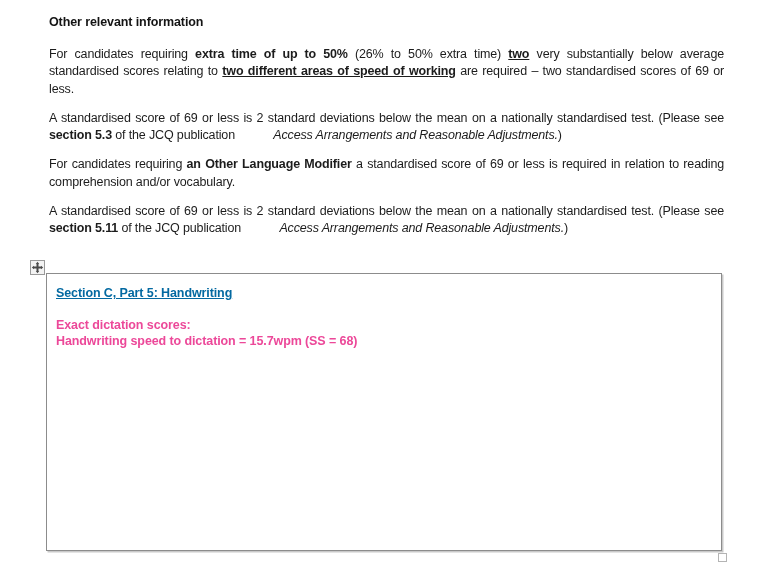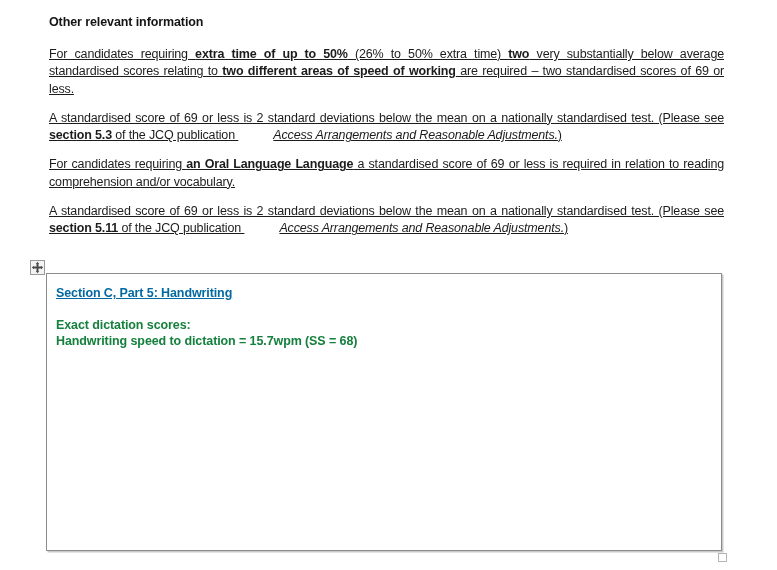--- a/index.html
+++ b/index.html
@@ -42,21 +42,20 @@
     color: #141414;
   }
 
   p.para {
     margin: 0 0 12px 0;
     font-size: 12.5px;
     line-height: 17.3px;
     text-align: justify;
     color: #1c1c1c;
     letter-spacing: -0.15px;
-    text-decoration: underline;
   }
   p.para:last-child { margin-bottom: 0; }
 
   b.bold { font-weight: bold; }
   u.bu {
     font-weight: bold;
     text-decoration: underline;
   }
   i.ital { font-style: italic; margin-left: 35px; }
 
@@ -98,21 +97,21 @@
     display: inline-block;
     color: #0369a1;
     letter-spacing: -0.1px;
   }
 
   .box-line {
     font-size: 12.5px;
     font-weight: bold;
     line-height: 16.4px;
     margin: 0;
-    color: #15803d;
+    color: #ec4899;
     letter-spacing: -0.1px;
   }
 
   .resize-handle {
     position: absolute;
     left: 718px;
     top: 549px;
     width: 9px;
     height: 9px;
     border: 1.5px solid #b4b4b4;
@@ -124,21 +123,21 @@
 <body>
 
 <div class="page">
 
   <div class="doc-body">
     <h2 class="section-heading">Other relevant information</h2>
 
     <div id="paragraph-list">
         <p class="para"><span>For candidates requiring </span><b class="bold">extra time of up to 50%</b><span> (26% to 50% extra time) </span><u class="bu">two</u><span> very substantially below average standardised scores relating to </span><u class="bu">two different areas of speed of working</u><span> are required – two standardised scores of 69 or less.</span></p>
         <p class="para"><span>A standardised score of 69 or less is 2 standard deviations below the mean on a nationally standardised test. (Please see </span><b class="bold">section 5.3</b><span> of the JCQ publication </span><i class="ital">Access Arrangements and Reasonable Adjustments.</i><span>)</span></p>
-        <p class="para"><span>For candidates requiring </span><b class="bold">an Oral Language Language</b><span> a standardised score of 69 or less is required in relation to reading comprehension and/or vocabulary.</span></p>
+        <p class="para"><span>For candidates requiring </span><b class="bold">an Other Language Modifier</b><span> a standardised score of 69 or less is required in relation to reading comprehension and/or vocabulary.</span></p>
         <p class="para"><span>A standardised score of 69 or less is 2 standard deviations below the mean on a nationally standardised test. (Please see </span><b class="bold">section 5.11</b><span> of the JCQ publication </span><i class="ital">Access Arrangements and Reasonable Adjustments.</i><span>)</span></p>
       </div>
   </div>
 
   <div class="table-handle" title="table-move-handle">
     <svg width="13" height="13" viewBox="0 0 13 13" aria-hidden="true">
       <g fill="#4a4a4a">
         <rect x="5.5" y="2.5" width="2" height="8"></rect>
         <rect x="2.5" y="5.5" width="8" height="2"></rect>
         <polygon points="6.5,0.8 8.2,3.0 4.8,3.0"></polygon>

